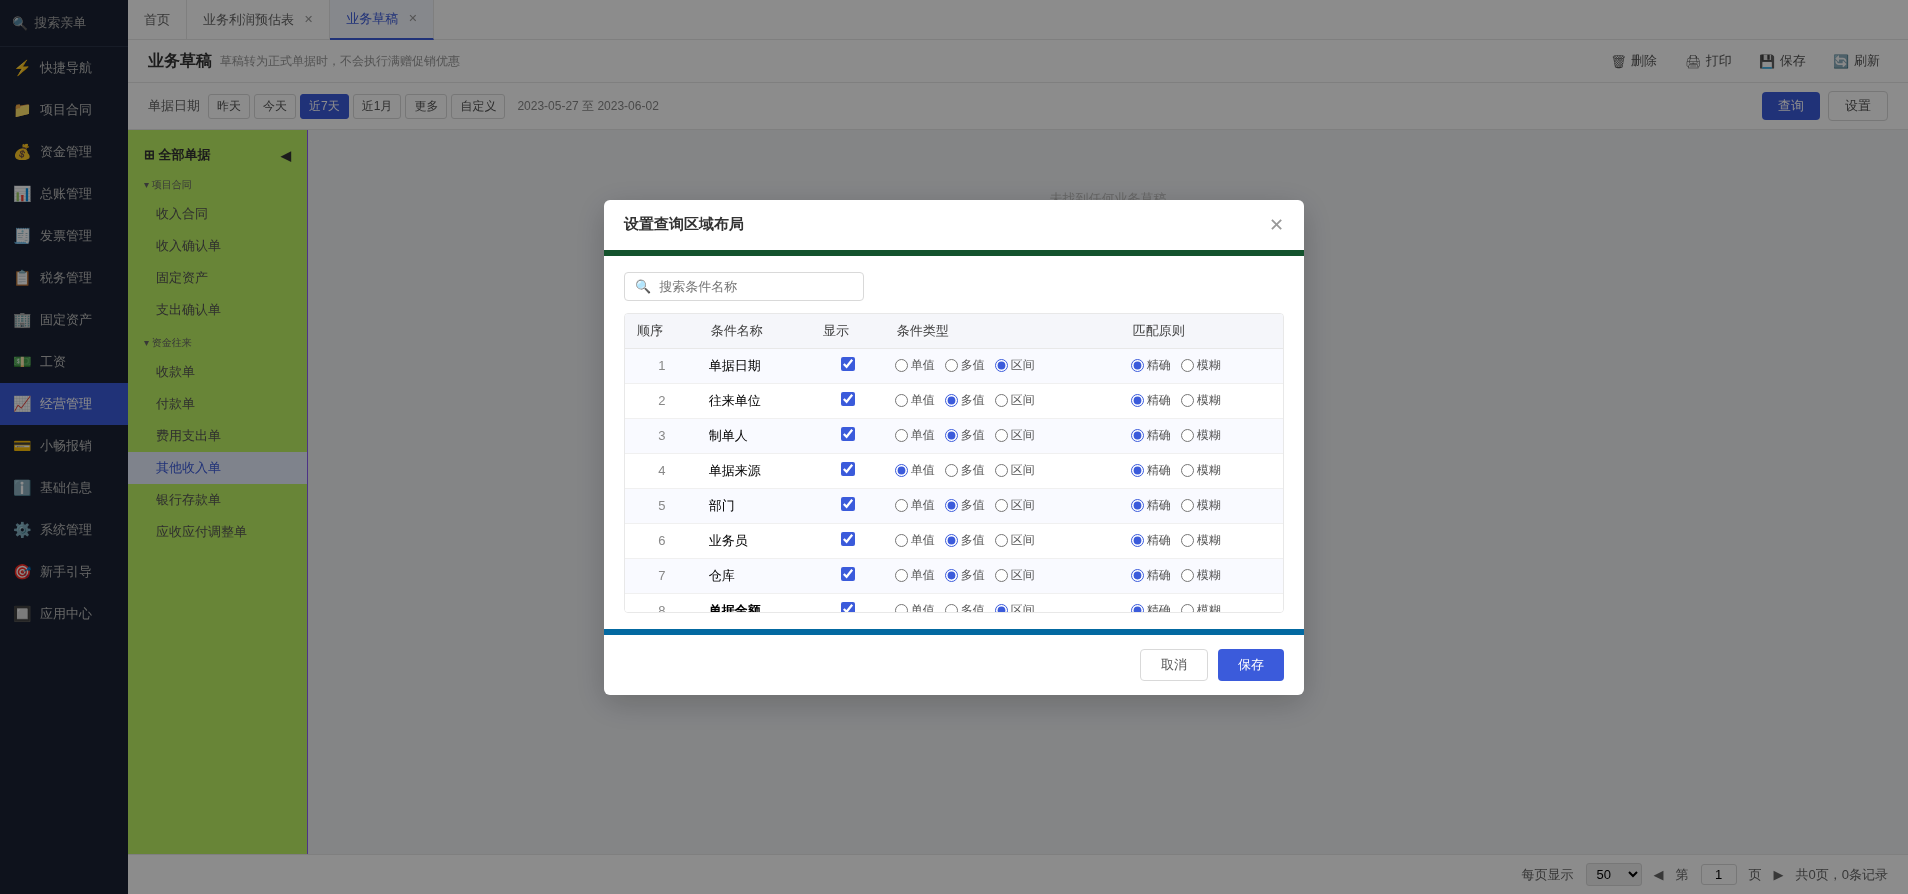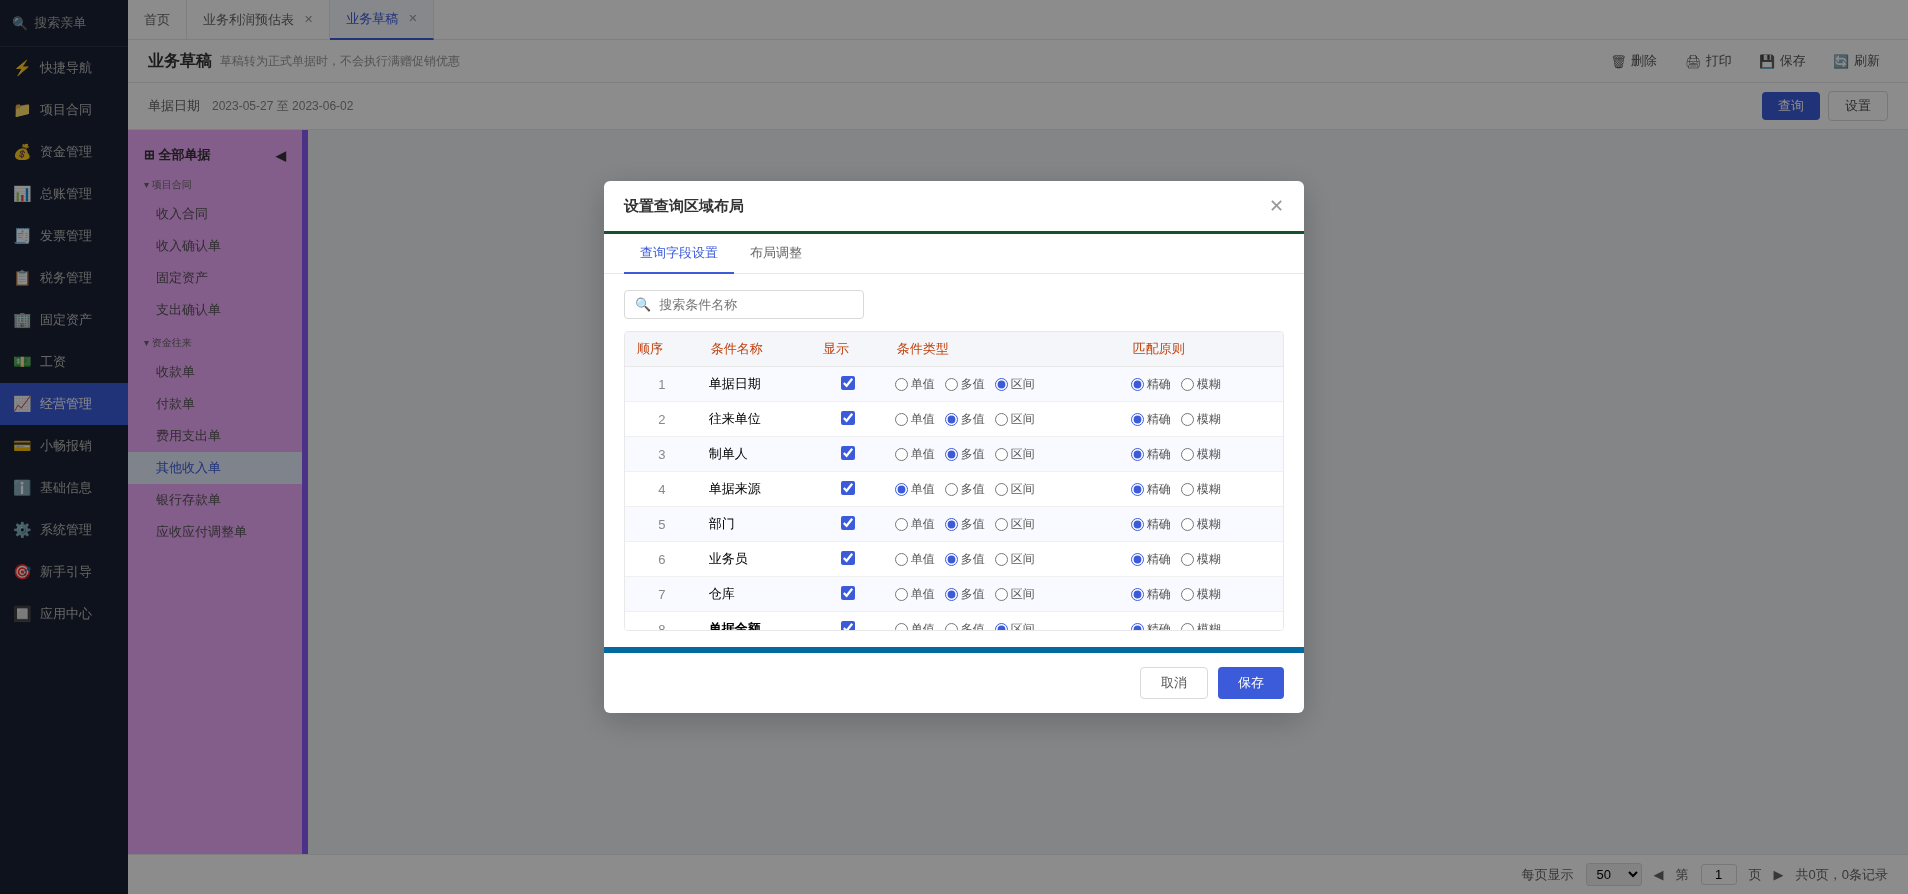--- a/index.html
+++ b/index.html
@@ -66,21 +66,21 @@
     .date-btn.active { background: #3b5bdb; color: #fff; border-color: #3b5bdb; }
     .date-range { font-size: 12px; color: #888; margin-left: 4px; }
     .btn-query { background: #3b5bdb; color: #fff; border: none; padding: 5px 16px; border-radius: 4px; cursor: pointer; font-size: 13px; }
     .btn-set { background: #fff; color: #555; border: 1px solid #d9d9d9; padding: 5px 16px; border-radius: 4px; cursor: pointer; font-size: 13px; }
 
     
     .content-area { display: flex; flex: 1; overflow: hidden; }
 
     
     .module-nav {
-      width: 180px; background: #f0abfc; border-right: 6px solid #8b5cf6;
+      width: 180px; background: #bef264; border-right: 1px solid #8b5cf6;
       overflow-y: auto; padding: 8px 0;
     }
     .module-nav-header {
       padding: 8px 16px; display: flex; align-items: center; justify-content: space-between;
       font-weight: 600; color: #333; font-size: 13px;
     }
     .module-nav-group { margin-bottom: 4px; }
     .module-nav-group-title {
       padding: 6px 16px; color: #666; font-size: 10px; cursor: pointer;
       display: flex; align-items: center; gap: 4px;
@@ -108,21 +108,21 @@
       position: fixed; inset: 0; background: rgba(0,0,0,0.45); z-index: 100;
       display: flex; align-items: center; justify-content: center;
     }
 
     
     .modal {
       background: #fff; border-radius: 6px; width: 700px;
       box-shadow: 0 8px 32px rgba(0,0,0,0.2); overflow: hidden;
     }
     .modal-header {
-      padding: 14px 20px; border-bottom: 3px solid #14532d;
+      padding: 14px 20px; border-bottom: 6px solid #14532d;
       display: flex; align-items: center; justify-content: space-between;
     }
     .modal-title { font-size: 15px; font-weight: 600; color: #333; }
     .modal-close { cursor: pointer; color: #999; font-size: 18px; }
     .modal-tabs { display: flex; border-bottom: 1px solid #e8e8e8; padding: 0 20px; }
     .modal-tab {
       padding: 10px 16px; font-size: 13px; cursor: pointer; color: #666;
       border-bottom: 2px solid transparent; margin-bottom: -1px;
     }
     .modal-tab.active { color: #3b5bdb; border-bottom-color: #3b5bdb; }
@@ -132,21 +132,21 @@
       border: 1px solid #d9d9d9; border-radius: 4px; padding: 6px 10px;
       width: 240px;
     }
     .modal-search input {
       border: none; outline: none; font-size: 13px; color: #333; width: 100%;
       background: transparent;
     }
     .modal-table { width: 100%; border-collapse: collapse; font-size: 13px; }
     .modal-table th {
       background: #f5f6fa; padding: 8px 12px; text-align: left;
-      border-bottom: 1px solid #e8e8e8; color: #c2410c; font-weight: 500;
+      border-bottom: 1px solid #e8e8e8; color: #404040; font-weight: 500;
     }
     .modal-table td { padding: 8px 10px; border-bottom: 1px solid #f0f0f0; }
     .modal-table tr:nth-child(odd) td { background: #f9faff; }
     .modal-table tr:nth-child(even) td { background: #fff; }
     .table-scroll { max-height: 300px; overflow-y: auto; border: 1px solid #e8e8e8; border-radius: 4px; }
     .modal-footer {
       padding: 14px 20px; border-top: 6px solid #0369a1;
       display: flex; justify-content: flex-end; gap: 10px;
     }
     .btn-cancel {
@@ -275,20 +275,28 @@
       </div>
       <div class="btn-action">
         <span>🔄</span>
         <span>刷新</span>
       </div>
     </div>
   </div>
 
   <div class="filter-bar">
     <span class="filter-label">单据日期</span>
+    <div id="date-buttons" style="display:flex;gap:4px;">
+        <button class="date-btn">昨天</button>
+        <button class="date-btn">今天</button>
+        <button class="date-btn active">近7天</button>
+        <button class="date-btn">近1月</button>
+        <button class="date-btn">更多</button>
+        <button class="date-btn">自定义</button>
+      </div>
     <span class="date-range">2023-05-27 至 2023-06-02</span>
     <div style="flex:1;"></div>
     <button class="btn-query">查询</button>
     <button class="btn-set">设置</button>
   </div>
 
   <div class="content-area">
 
     <div class="module-nav">
       <div class="module-nav-header">
@@ -338,24 +346,20 @@
 </div>
 
 <div class="overlay">
   <div class="modal">
 
     <div class="modal-header">
       <span class="modal-title">设置查询区域布局</span>
       <span class="modal-close">✕</span>
     </div>
 
-    <div class="modal-tabs">
-      <div class="modal-tab active">查询字段设置</div>
-      <div class="modal-tab">布局调整</div>
-    </div>
 
     <div class="modal-body">
 
       <div class="modal-search">
         <span>🔍</span>
         <input type="text" placeholder="搜索条件名称" style="">
       </div>
 
       <div class="table-scroll">
         <table class="modal-table">

